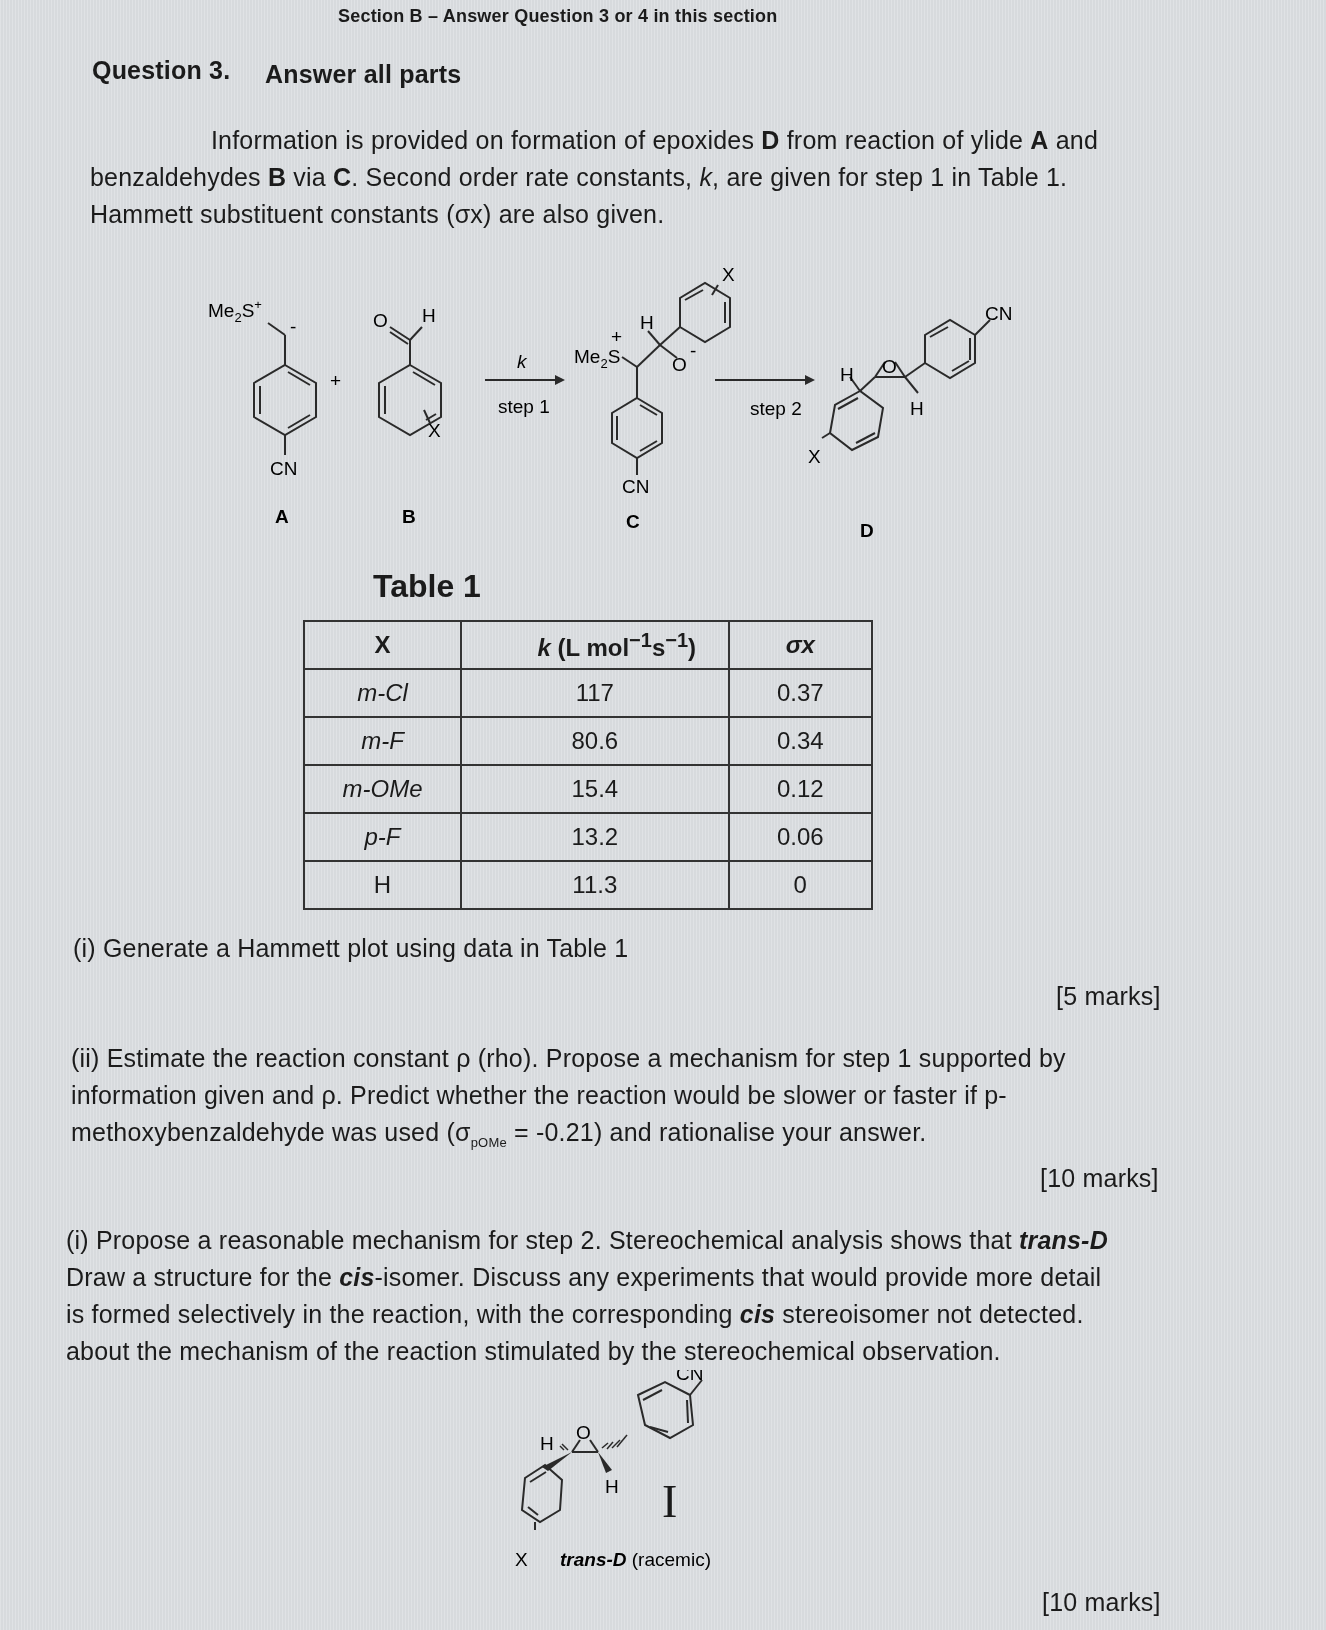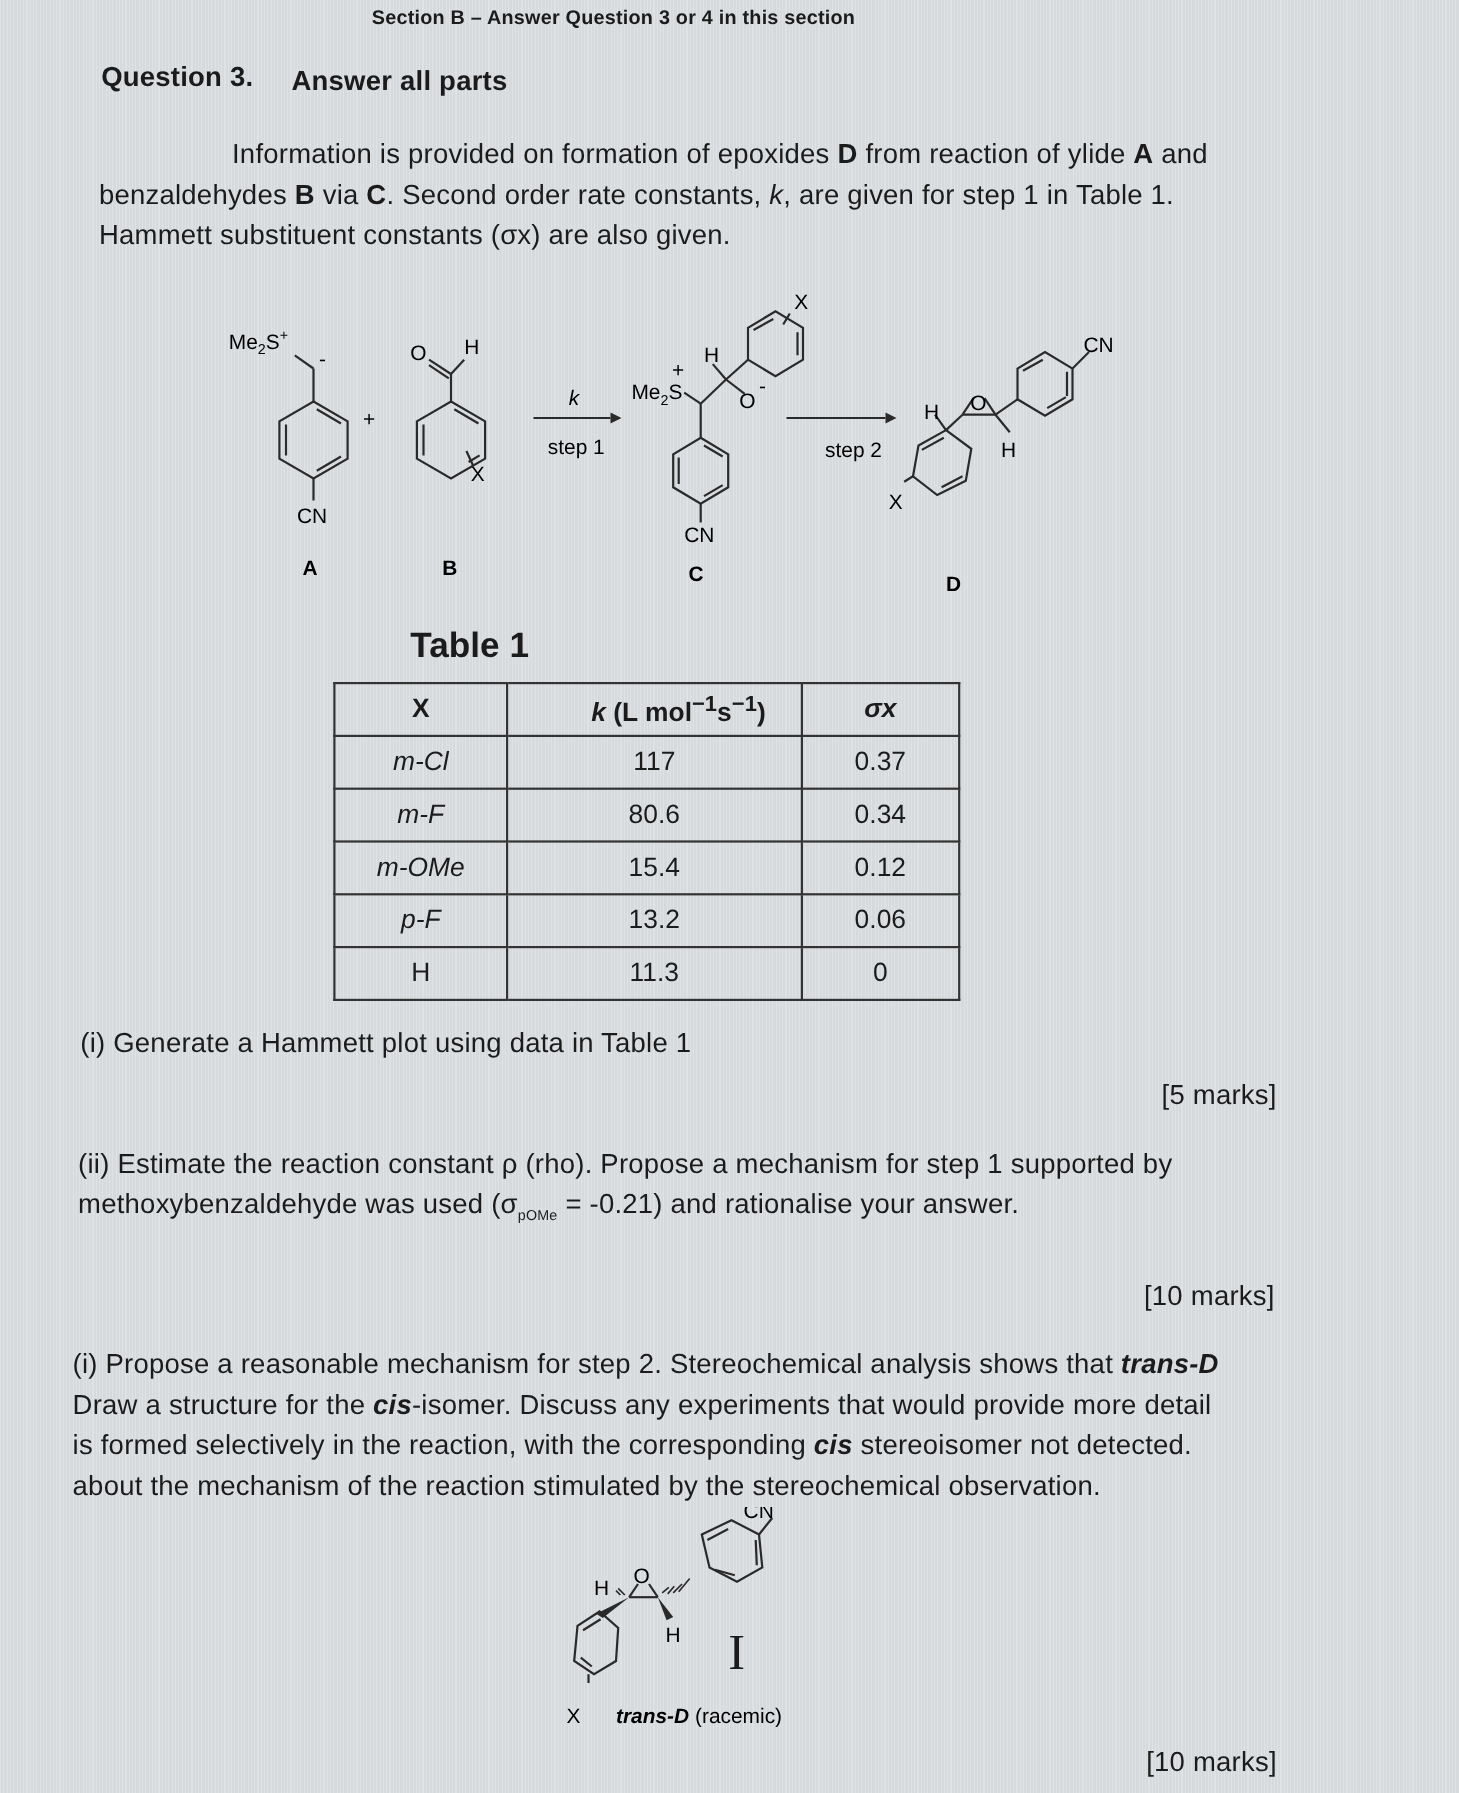--- a/index.html
+++ b/index.html
@@ -165,20 +165,21 @@
         <td>0</td>
       </tr>
 </tbody>
   </table>
 
 <div class="abs cal" style="left:73px;top:934px;">(i) Generate a Hammett plot using data in Table 1</div>
 <div class="abs cal marks" style="left:1056px;top:982px;">[5 marks]</div>
 
 <div class="abs cal para" style="left:71px;top:1040px;width:1100px;">
   <div>(ii) Estimate the reaction constant ρ (rho).  Propose a mechanism for step 1 supported by</div>
+  <div>information given and ρ.  Predict whether the reaction would be slower or faster if p-</div>
   <div><span>methoxybenzaldehyde was used (σ</span><sub style="font-size:13px;">pOMe</sub><span> = -0.21) and rationalise your answer.</span></div>
 </div>
 <div class="abs cal marks" style="left:1040px;top:1164px;">[10 marks]</div>
 
 <div class="abs cal para" style="left:66px;top:1222px;width:1106px;">
   <div><span>(i) Propose a reasonable mechanism for step 2.  Stereochemical analysis shows that </span><b><i>trans-D</i></b></div>
   <div><span>Draw a structure for the </span><b><i>cis</i></b><span>-isomer.  Discuss any experiments that would provide more detail</span></div>
   <div><span>is formed selectively in the reaction, with the corresponding </span><b><i>cis</i></b><span> stereoisomer not detected.</span></div>
   <div>about the mechanism of the reaction stimulated by the stereochemical observation.</div>
 </div>

